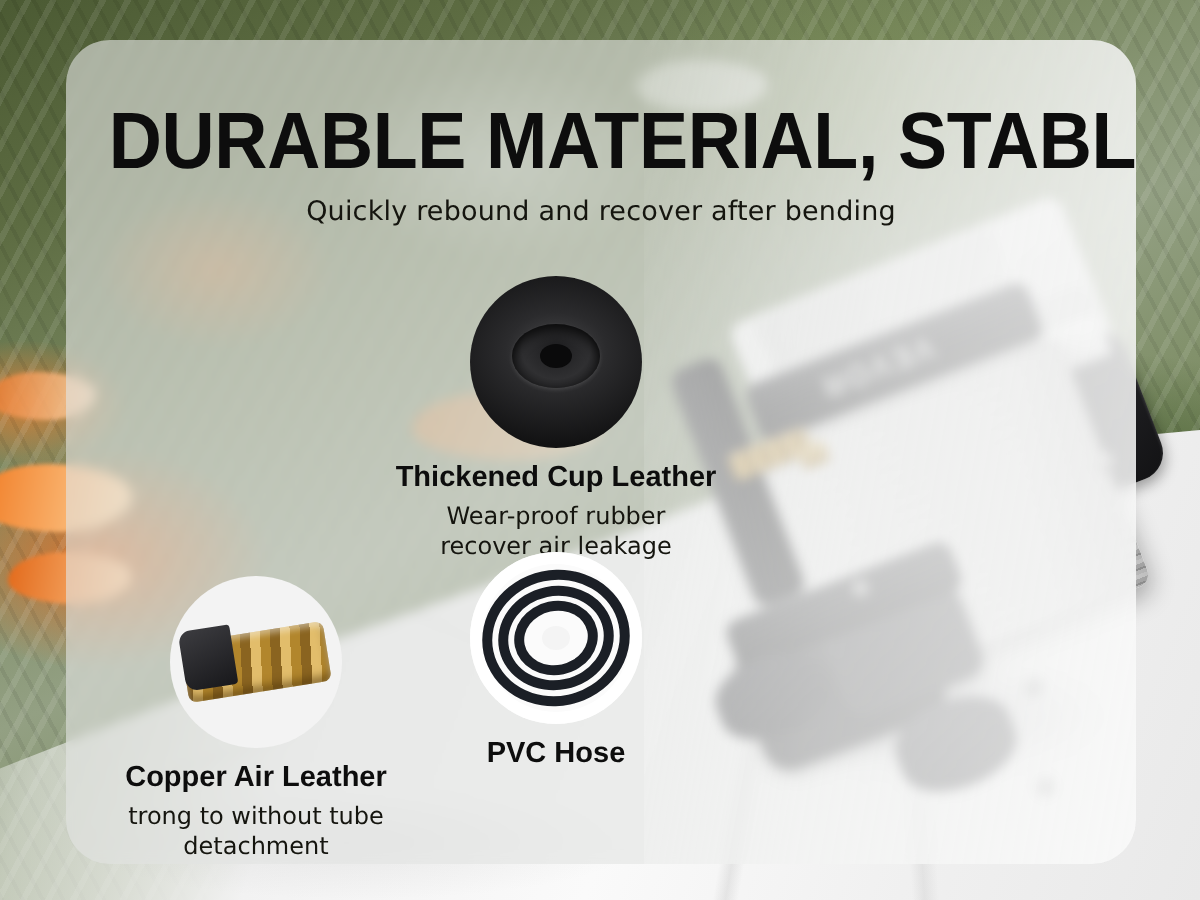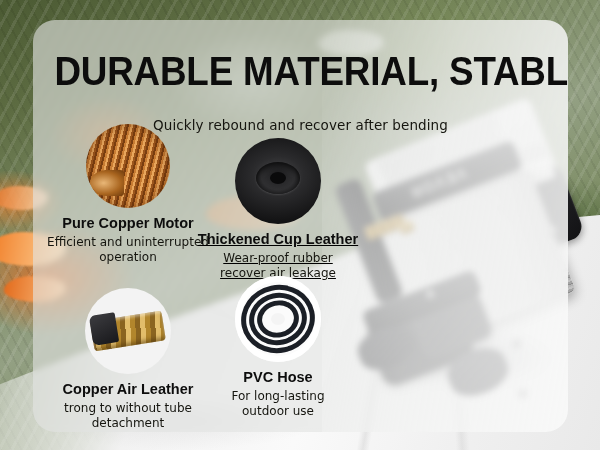--- a/index.html
+++ b/index.html
@@ -253,31 +253,30 @@
   }
   #subtitle{
     position:absolute;
     left:0; right:0; top:78px;
     text-align:center;
     color:#15150f;
     font-family:"DejaVu Sans","Liberation Sans", sans-serif;
     font-weight:400;
     font-size:13.5px;
     letter-spacing:.1px;
-    margin-top:19px;
   }
 
   
   .feature{
     position:absolute;
     width: 170px;
     text-align:center;
   }
   .f1{ left:10px;  top:104px; }
-  .f2{ left:160px; top:118px;text-decoration:underline; }
+  .f2{ left:160px; top:118px; }
   .f3{ left:10px;  top:268px; }
   .f4{ left:160px; top:256px; }
 
   .f-icon{
     position:relative;
     width:86px; height:86px;
     margin:0 auto 6px auto;
     border-radius:50%;
     overflow:hidden;
   }
@@ -431,28 +430,20 @@
     <div class="screw" style="left:166px; top:256px;"></div>
   </div>
 
   <div id="panel">
     <div class="panel-inner">
 
       <div id="title">DURABLE MATERIAL, STABLE OUTPUT</div>
 
       <div id="subtitle">Quickly rebound and recover after bending</div>
 
-      <div class="feature f1">
-        <div class="f-icon ic-copper"></div>
-        <div class="f-title">Pure Copper Motor</div>
-        <div class="f-desc">
-          <div>Efficient and uninterrupted</div>
-          <div>operation</div>
-        </div>
-      </div>
 
       <div class="feature f2">
         <div class="f-icon ic-cup"></div>
         <div class="f-title">Thickened Cup Leather</div>
         <div class="f-desc">
           <div>Wear-proof rubber</div>
           <div>recover air leakage</div>
         </div>
       </div>
 
@@ -465,22 +456,18 @@
         </div>
       </div>
 
       <div class="feature f4">
         <div class="f-icon ic-hose">
           <div class="coil c1"></div>
           <div class="coil c2"></div>
           <div class="coil c3"></div>
         </div>
         <div class="f-title">PVC Hose</div>
-        <div class="f-desc">
-          <div>For long-lasting</div>
-          <div>outdoor use</div>
-        </div>
       </div>
 
     </div>
   </div>
 
 </div>
 
 </body></html>

